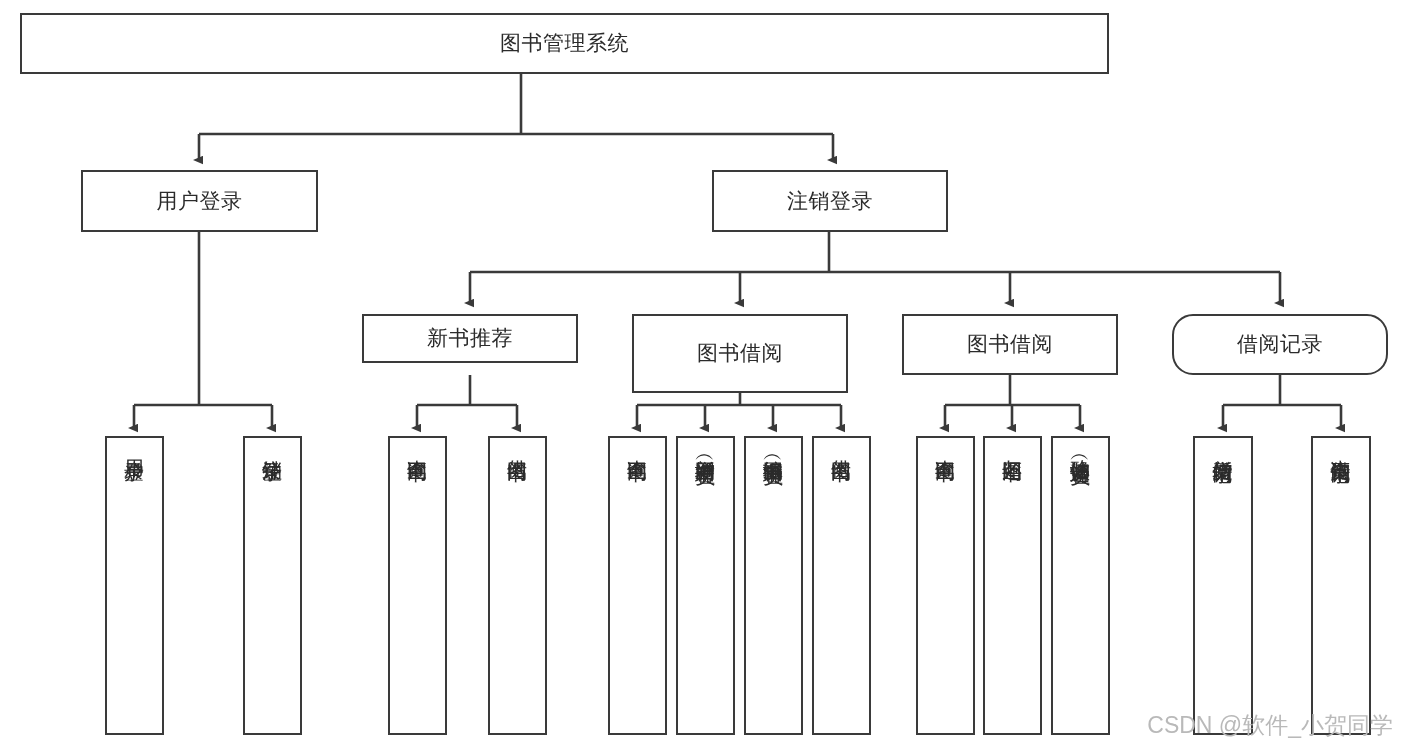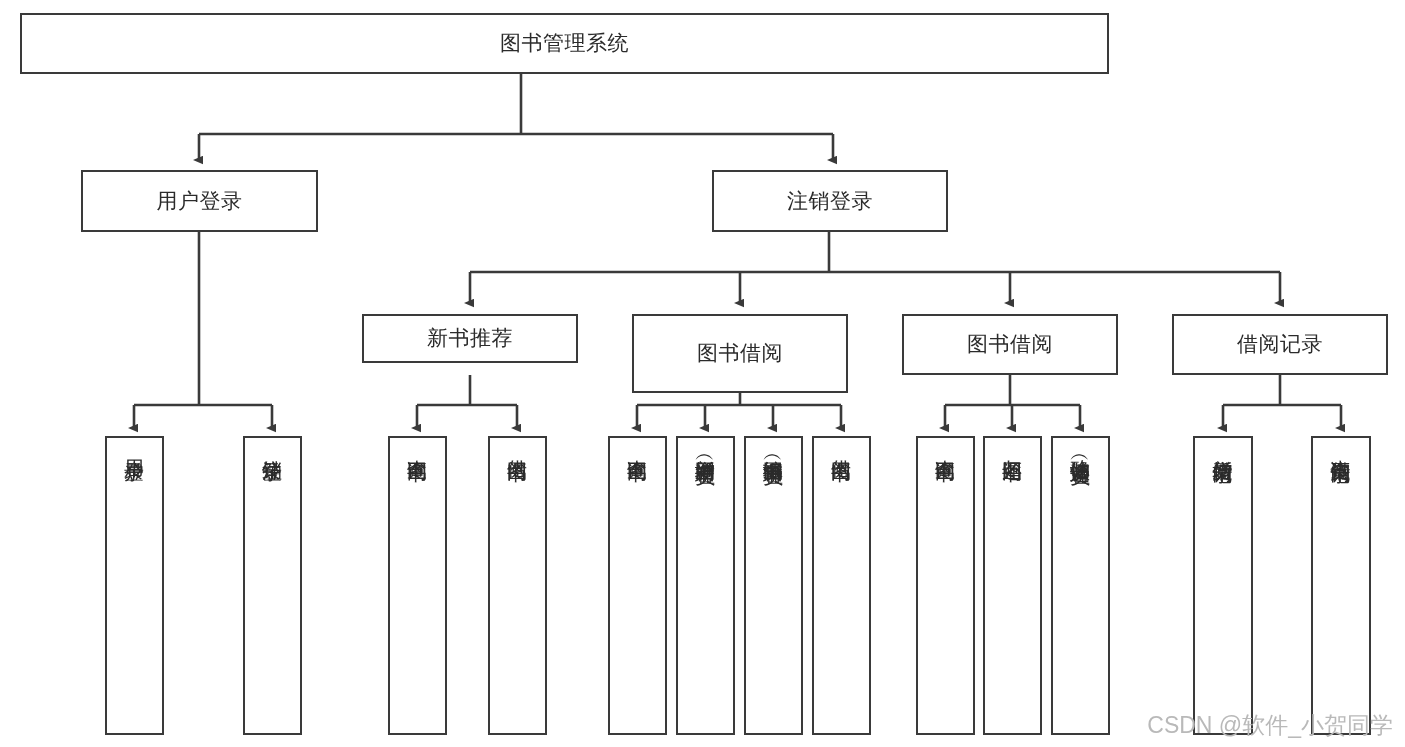--- a/index.html
+++ b/index.html
@@ -142,21 +142,21 @@
 
   <div class="node horiz" style="left:362px; top:314px; width:216px; height:49px;">
     <span class="node-label">新书推荐</span>
   </div>
   <div class="node horiz" style="left:632px; top:314px; width:216px; height:79px;">
     <span class="node-label">图书借阅</span>
   </div>
   <div class="node horiz" style="left:902px; top:314px; width:216px; height:61px;">
     <span class="node-label">图书借阅</span>
   </div>
-  <div class="node horiz" style="left:1172px; top:314px; width:216px; height:61px;">
+  <div class="node horiz" style="left:1172px; top:314px; width:216px; height:61px;border-radius:21px;">
     <span class="node-label">借阅记录</span>
   </div>
 
   <div class="node vert" style="left:105px; top:436px; width:59px; height:299px;">
     <span class="node-label">用户登录</span>
   </div>
   <div class="node vert" style="left:243px; top:436px; width:59px; height:299px;">
     <span class="node-label">注销登录</span>
   </div>
 

